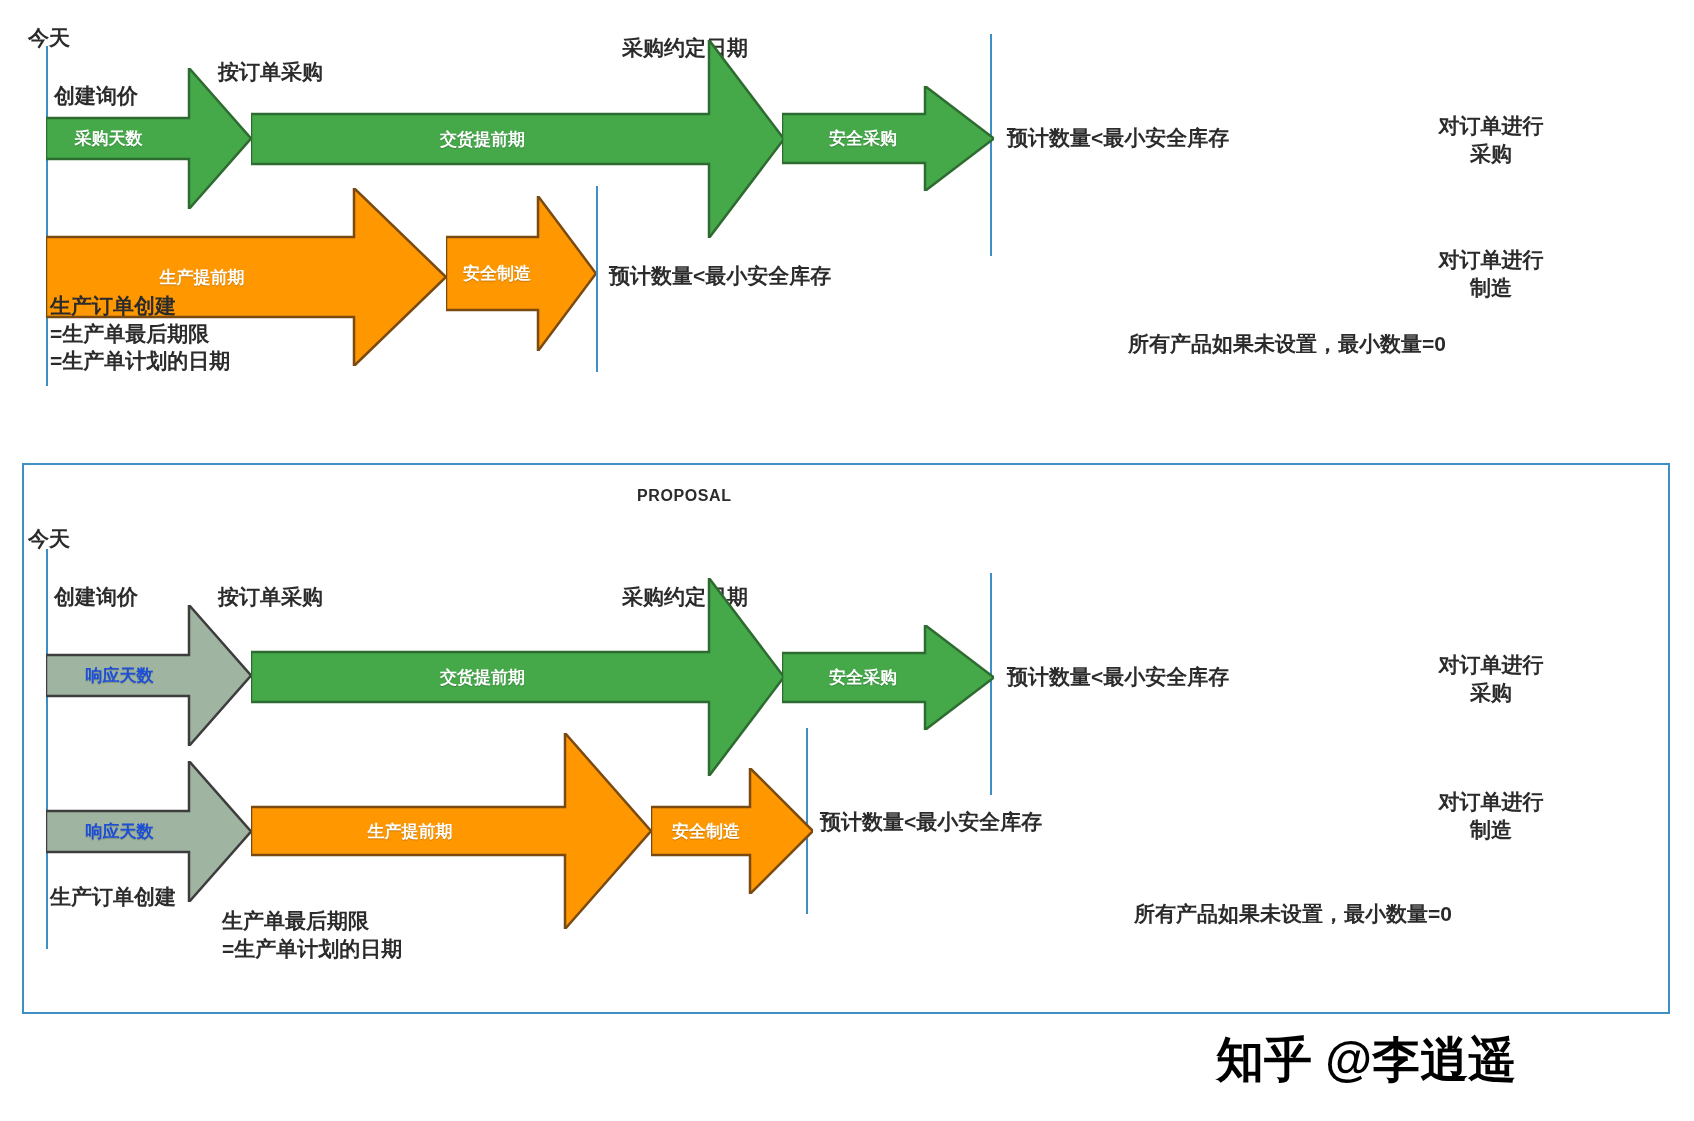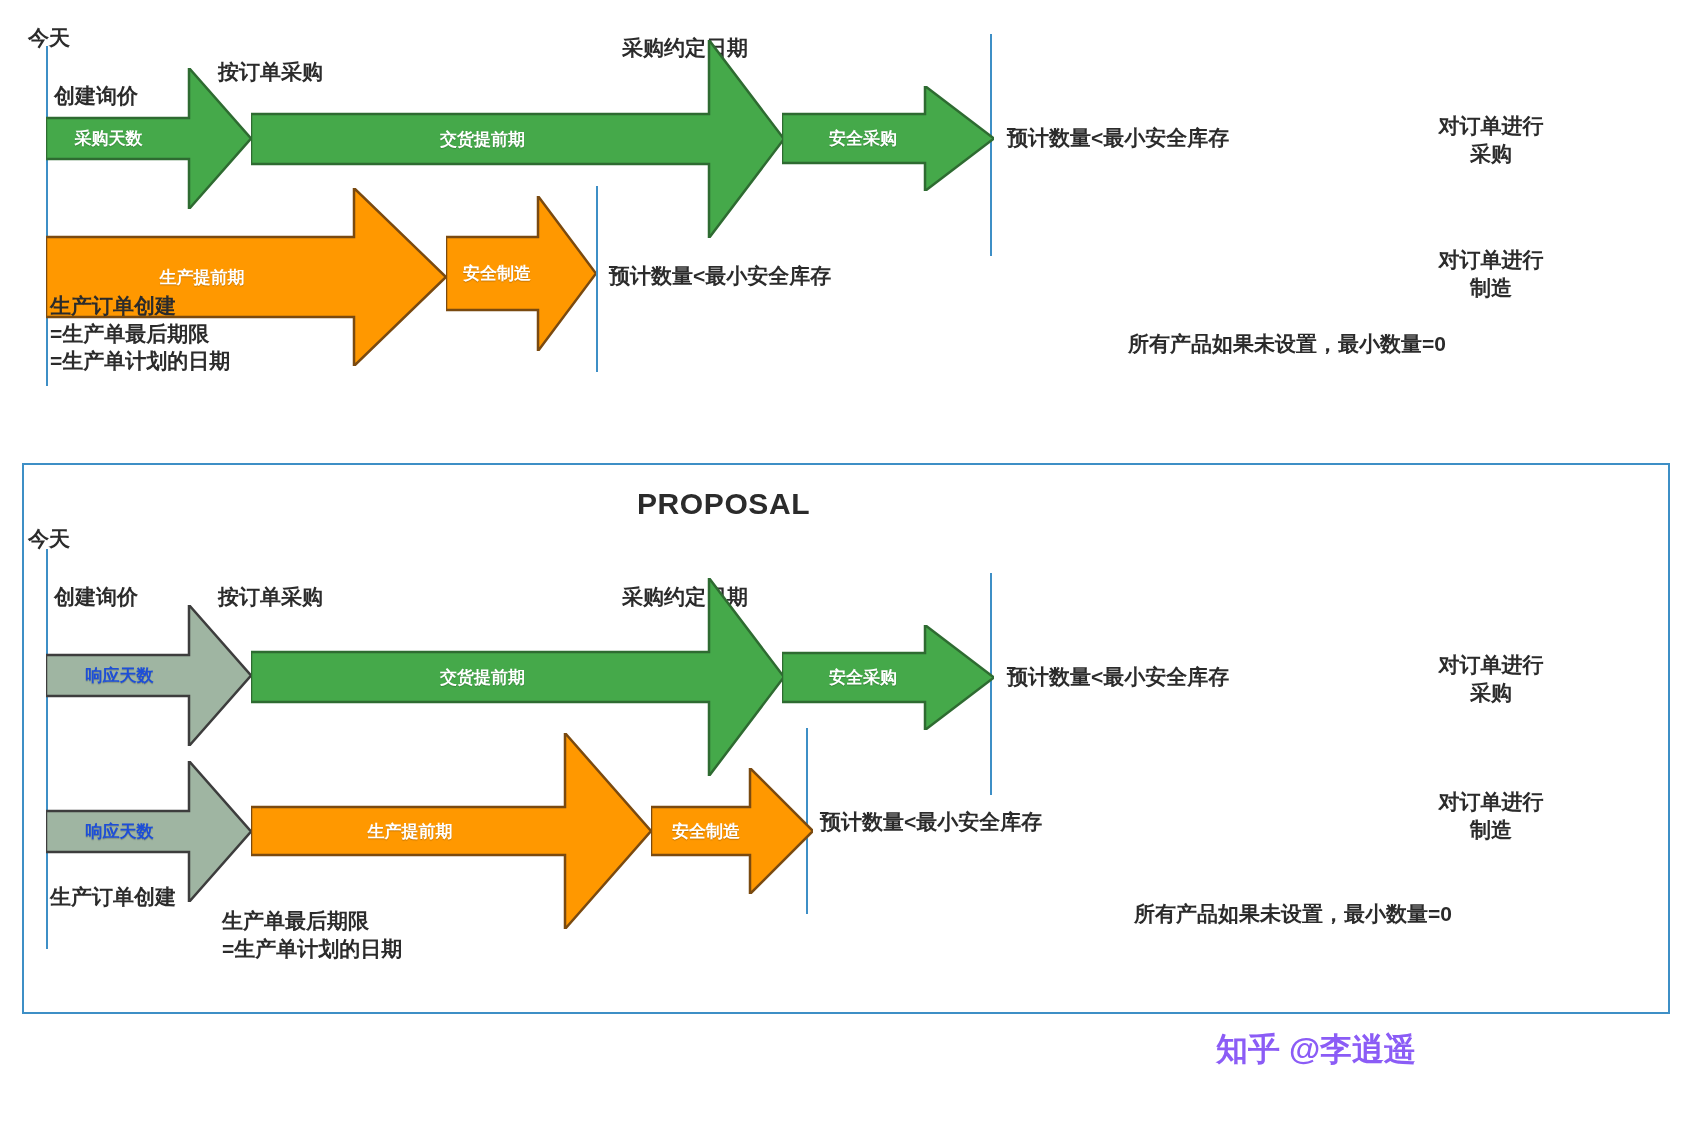--- a/index.html
+++ b/index.html
@@ -38,21 +38,21 @@
   .txt.center   { text-align: center; }
 
   
   .panel {
     position: absolute;
     border: 2px solid #3E8FC6;
     background: #ffffff;
   }
   .panel-title {
     position: absolute;
-    font-size: 30px;
+    font-size: 16px;
     font-weight: bold;
     color: #2b2b2b;
     letter-spacing: .6px;
   }
 
   
   .arrow {
     position: absolute;
     display: flex;
     align-items: center;
@@ -66,22 +66,22 @@
     font-weight: bold;
     font-size: 17px;
     text-shadow: 0 1px 1px rgba(0,0,0,.22);
     white-space: nowrap;
   }
   .arrow.gray .alabel { color: #1d4ed8; }
 
   
   .watermark {
     position: absolute;
-    color: #8b5cf6;
-    font-size: 32px;
+    color: #000000;
+    font-size: 48px;
     font-weight: bold;
     white-space: nowrap;
     user-select: none;
   }
 </style>
 </head>
 <body>
 
 <div id="root">
 

